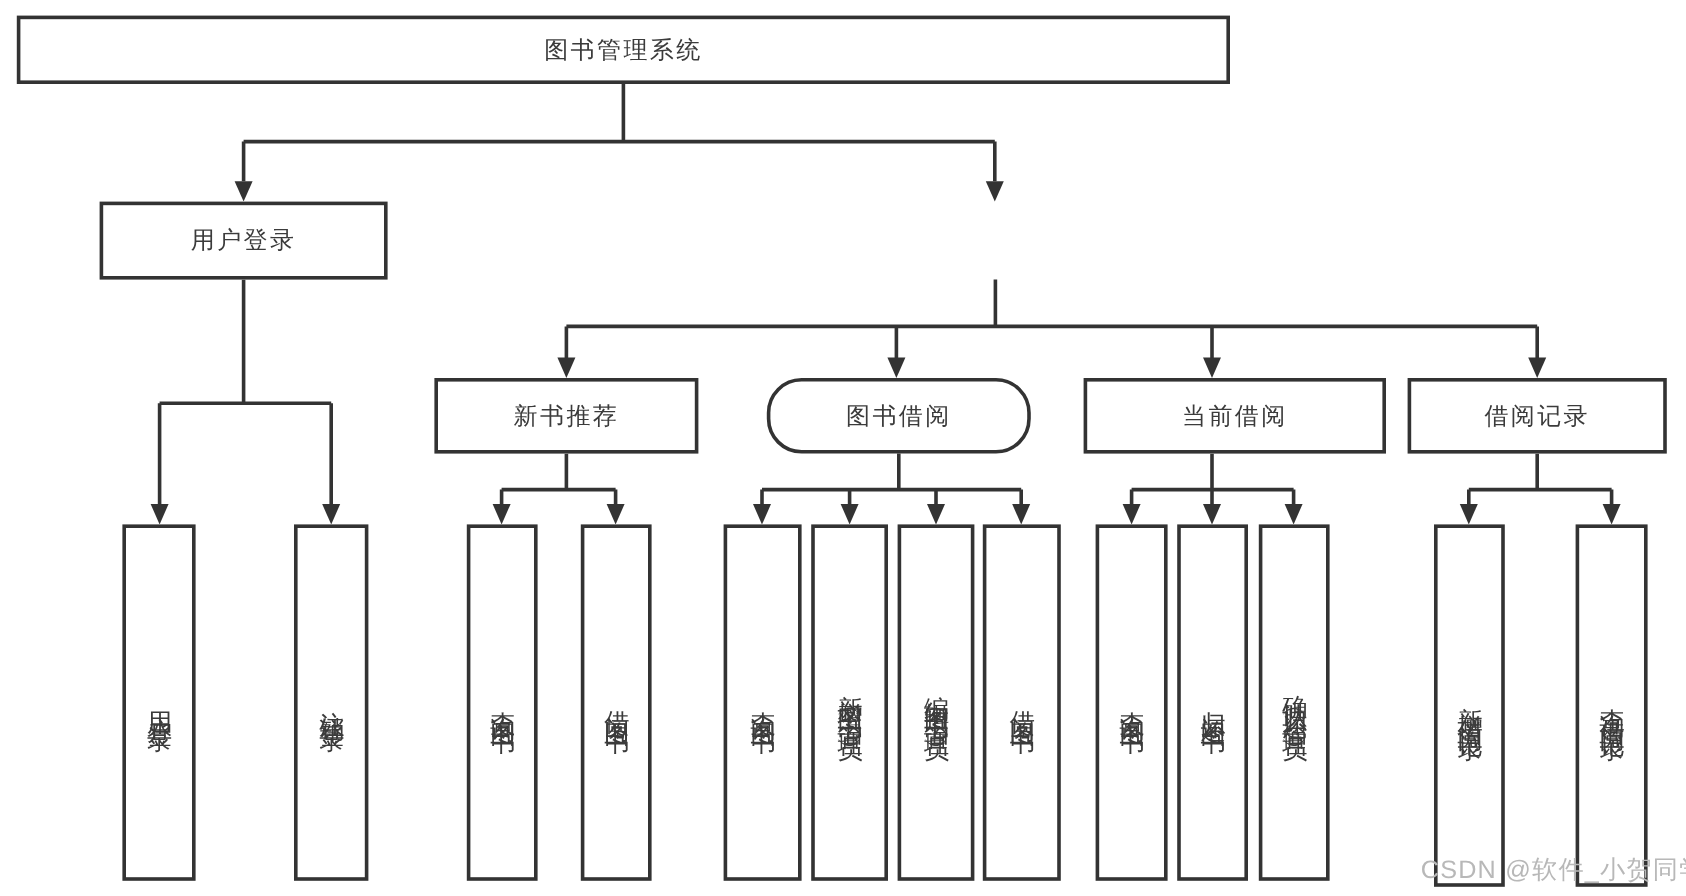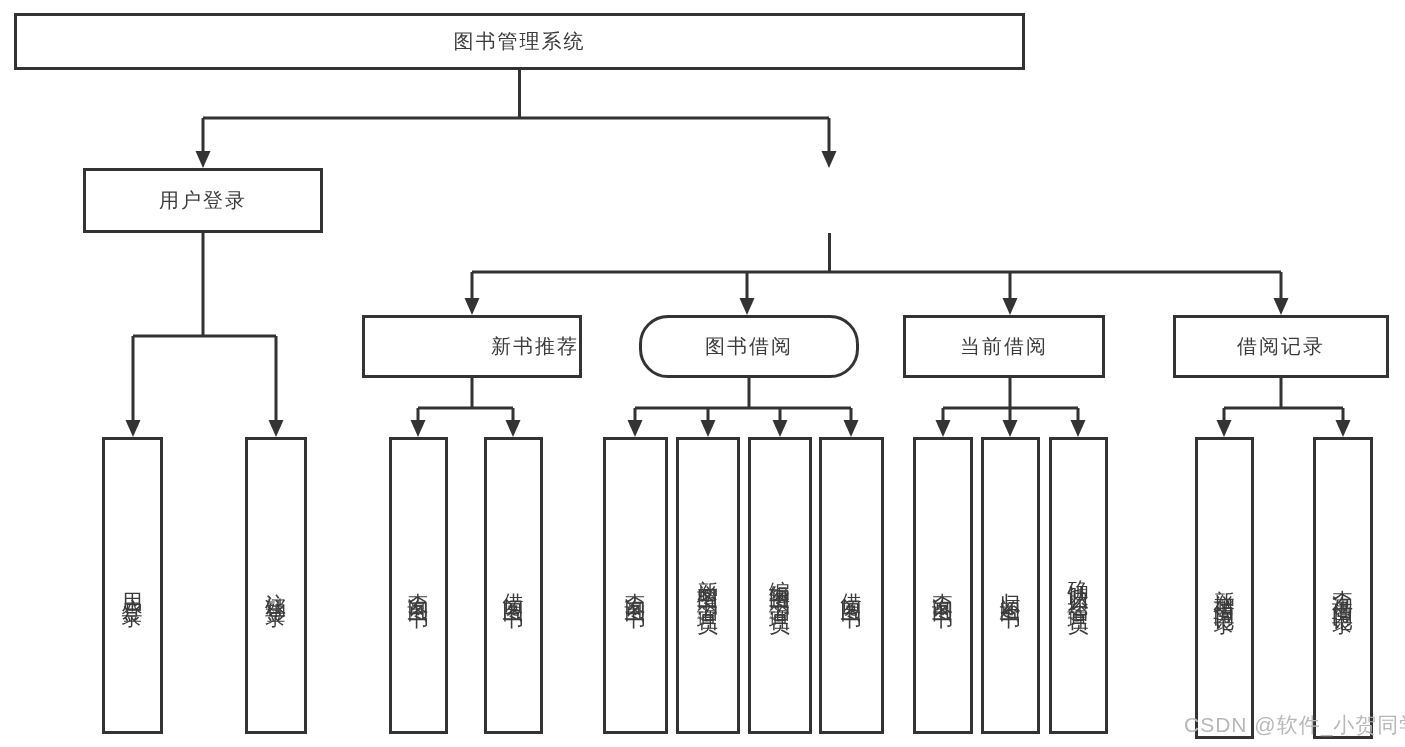--- a/index.html
+++ b/index.html
@@ -82,27 +82,27 @@
   </svg>
 
   <div class="node hbox" style="left:14px; top:13px; width:1011px; height:57px;">
     <span>图书管理系统</span>
   </div>
 
   <div class="node hbox" style="left:83px; top:168px; width:240px; height:65px;">
     <span>用户登录</span>
   </div>
 
-  <div class="node hbox" style="left:362px; top:315px; width:220px; height:63px;justify-content:flex-end;">
+  <div class="node hbox" style="left:362px; top:315px; width:220px; height:63px;">
     <span>新书推荐</span>
   </div>
   <div class="node hbox" style="left:639px; top:315px; width:220px; height:63px;border-radius:29px;">
     <span>图书借阅</span>
   </div>
-  <div class="node hbox" style="left:903px; top:315px; width:202px; height:63px;">
+  <div class="node hbox" style="left:903px; top:315px; width:252px; height:63px;">
     <span>当前借阅</span>
   </div>
   <div class="node hbox" style="left:1173px; top:315px; width:216px; height:63px;">
     <span>借阅记录</span>
   </div>
 
   <div class="node vbox" style="left:102px; top:437px; width:61px; height:297px;">
     <span>用户登录</span>
   </div>
   <div class="node vbox" style="left:245px; top:437px; width:62px; height:297px;">

